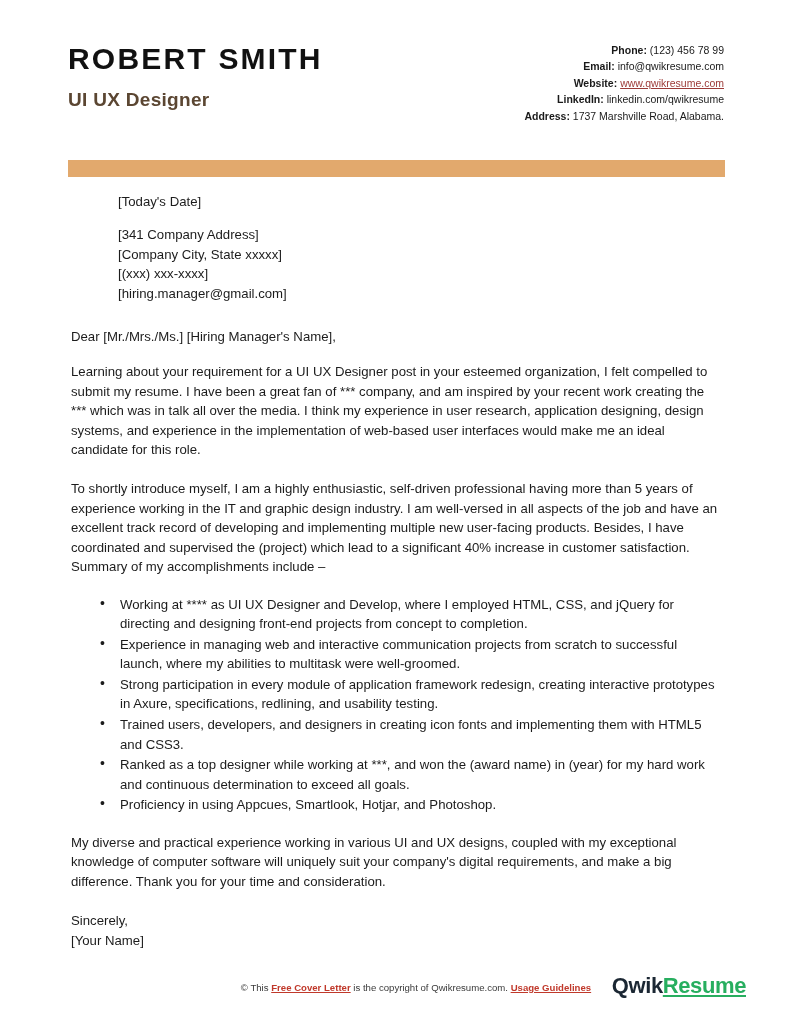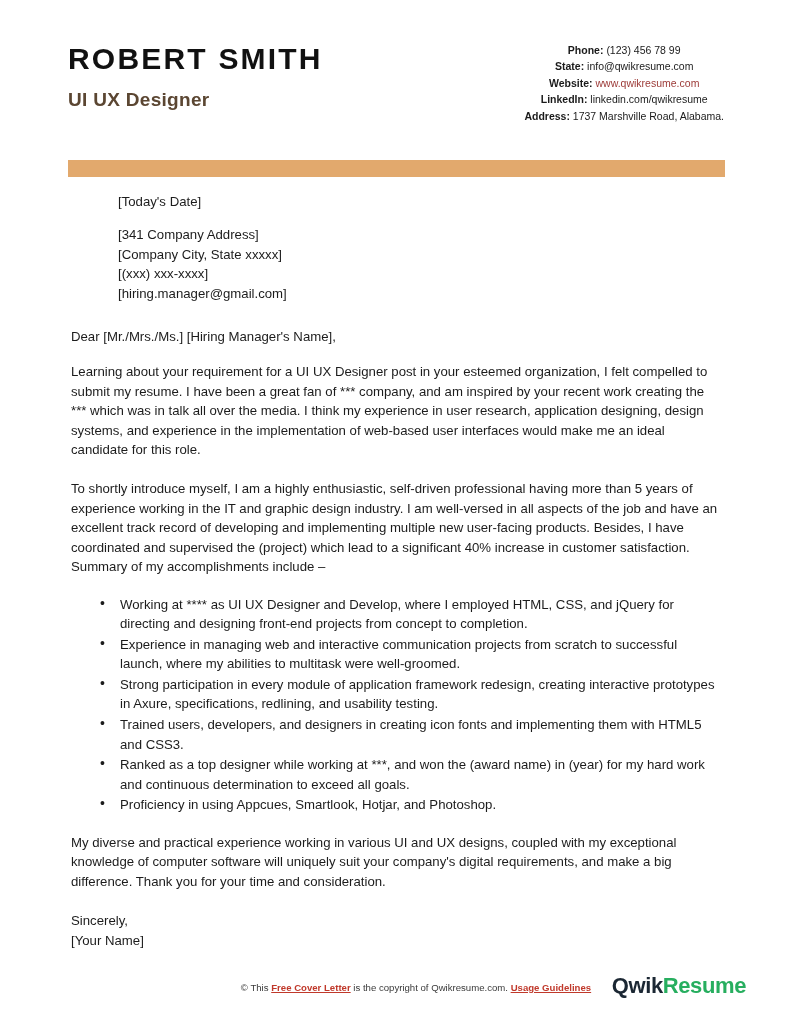--- a/index.html
+++ b/index.html
@@ -55,27 +55,27 @@
     position: absolute;
     right: 76px;
     top: 42px;
     text-align: right;
     font-size: 10.5px;
     color: #1a1a1a;
     line-height: 16.4px;
   }
   .contact .row {
     white-space: nowrap;
-    text-align: center;
   }
   .contact .lbl {
     font-weight: bold;
   }
   .contact .link {
     color: #9c3a37;
+    text-decoration: underline;
   }
 
   
   .accent-bar {
     position: absolute;
     left: 68px;
     top: 160px;
     width: 657px;
     height: 17px;
     background: #e2a96d;
@@ -159,41 +159,41 @@
     position: absolute;
     right: 54px;
     top: -4px;
     font-size: 22px;
     font-weight: bold;
     letter-spacing: -0.4px;
     line-height: 30px;
     white-space: nowrap;
   }
   .brand .b1 { color: #1b2733; }
-  .brand .b2 { color: #27ae5f; }
+  .brand .b2 { color: #27ae5f; text-decoration: underline; }
 </style>
 </head>
 <body>
 
 <div class="page">
 
   <div class="header">
 
     <div class="identity">
       <div class="name">ROBERT SMITH</div>
       <div class="job-title">UI UX Designer</div>
     </div>
 
     <div class="contact">
       <div class="row">
         <span class="lbl">Phone:</span>
         <span>(123) 456 78 99</span>
       </div>
       <div class="row">
-        <span class="lbl">State:</span>
+        <span class="lbl">Email:</span>
         <span>info@qwikresume.com</span>
       </div>
       <div class="row">
         <span class="lbl">Website:</span>
         <span class="link">www.qwikresume.com</span>
       </div>
       <div class="row">
         <span class="lbl">LinkedIn:</span>
         <span>linkedin.com/qwikresume</span>
       </div>

